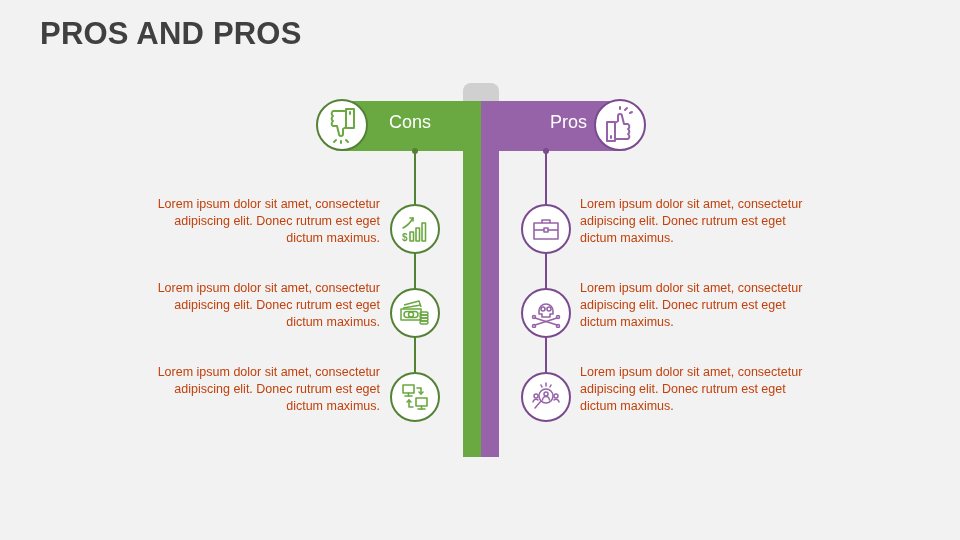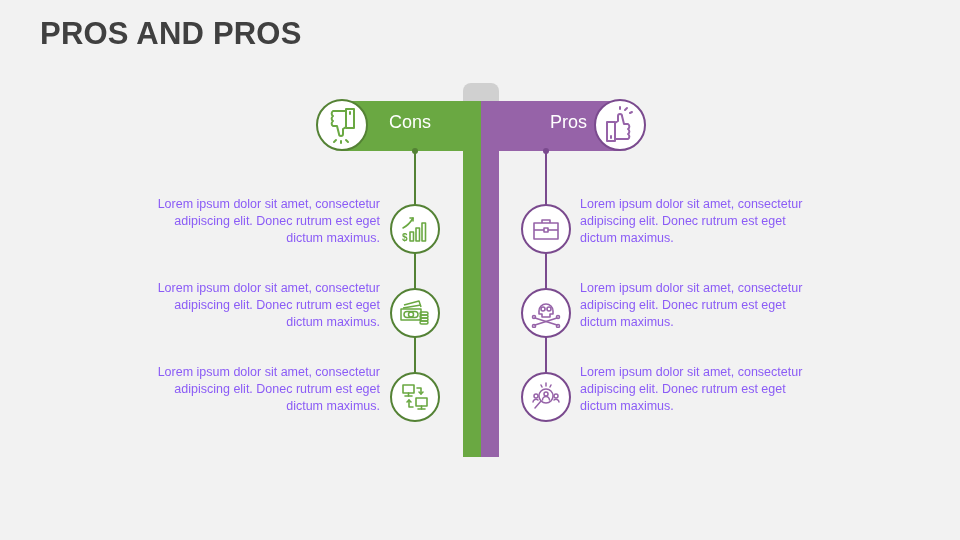--- a/index.html
+++ b/index.html
@@ -10,21 +10,21 @@
   .bar-purple { position:absolute; left:481px; top:101px; width:140px; height:50px; background:#9663a8; }
   .post-green { position:absolute; left:463px; top:101px; width:19px; height:356px; background:#6aa842; }
   .post-purple { position:absolute; left:481px; top:101px; width:18px; height:356px; background:#9663a8; }
   .head-label { position:absolute; top:112px; font-size:18px; font-weight:normal; color:#ffffff; }
   .big-circle { position:absolute; width:52px; height:52px; border-radius:50%; background:#fff; display:flex; align-items:center; justify-content:center; box-sizing:border-box; }
   .vline { position:absolute; width:2px; }
   .dot { position:absolute; width:6px; height:6px; border-radius:50%; }
   .circle { position:absolute; width:50px; height:50px; border-radius:50%; background:#fff; box-sizing:border-box; display:flex; align-items:center; justify-content:center; }
   .g { border:2.5px solid #548235; }
   .p { border:2.5px solid #7a4a8e; }
-  .txt { position:absolute; width:240px; font-size:12.5px; line-height:17px; color:#8b5cf6; }
+  .txt { position:absolute; width:240px; font-size:12.5px; line-height:17px; color:#c2410c; }
   .txt.left { text-align:right; }
   .txt.right { text-align:left; }
 </style>
 </head>
 <body>
 
 <div class="title">PROS AND PROS</div>
 
 <div class="cap"></div>
 <div class="post-green"></div>

